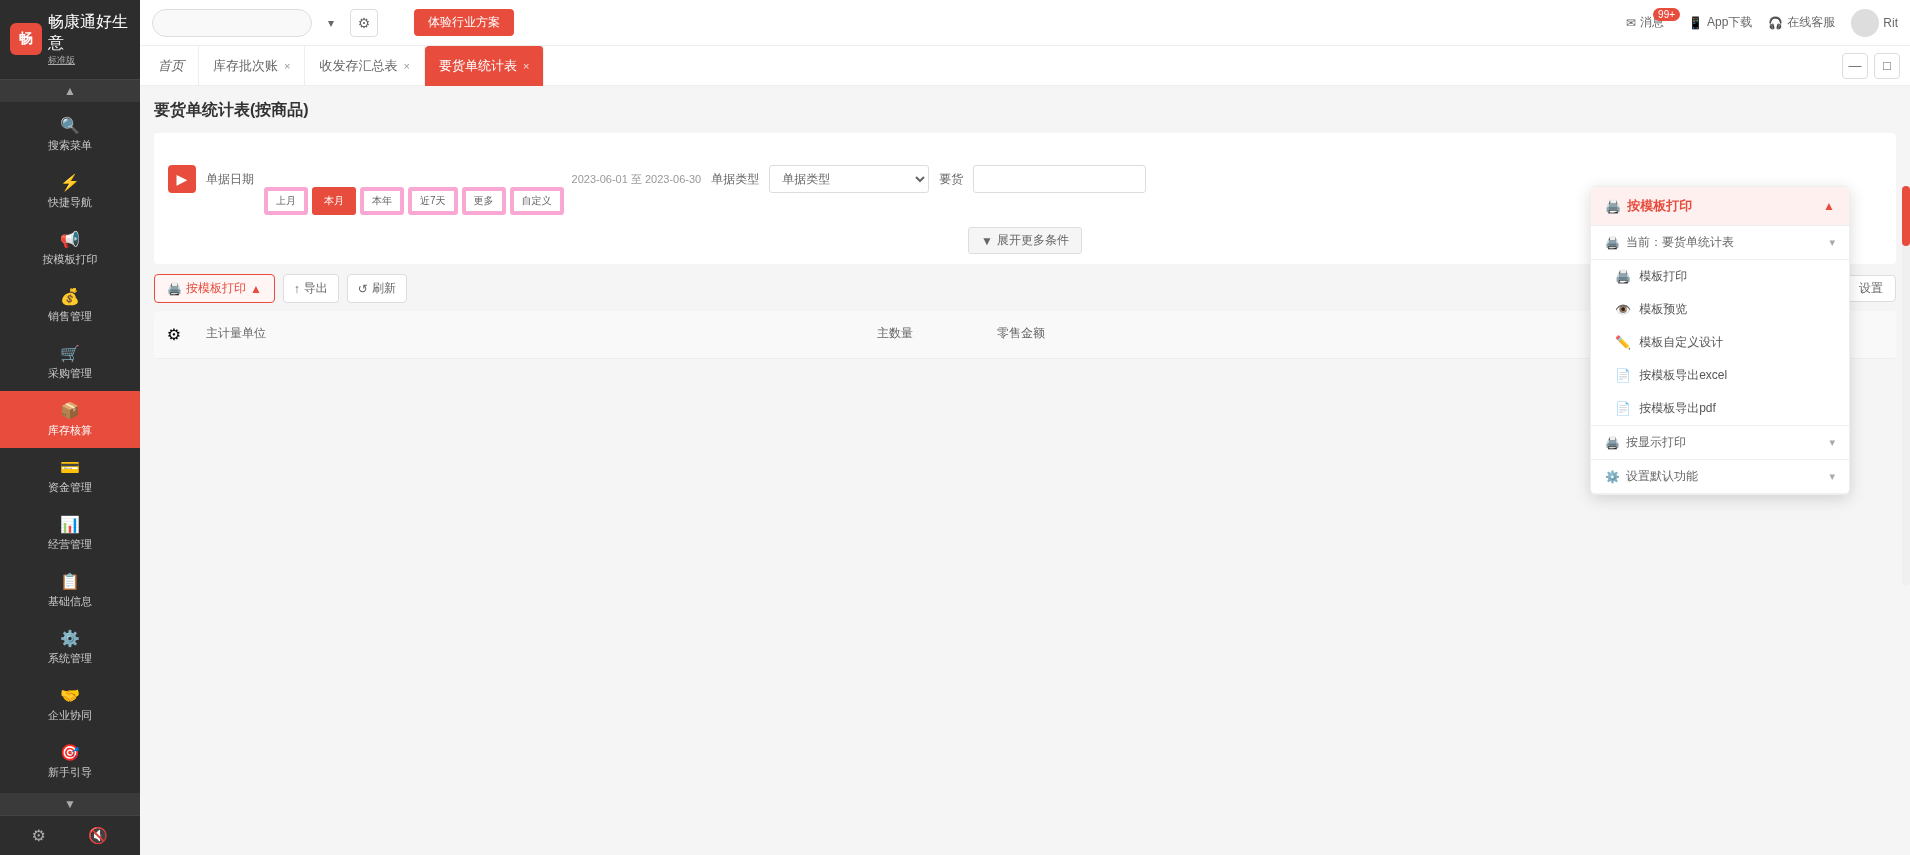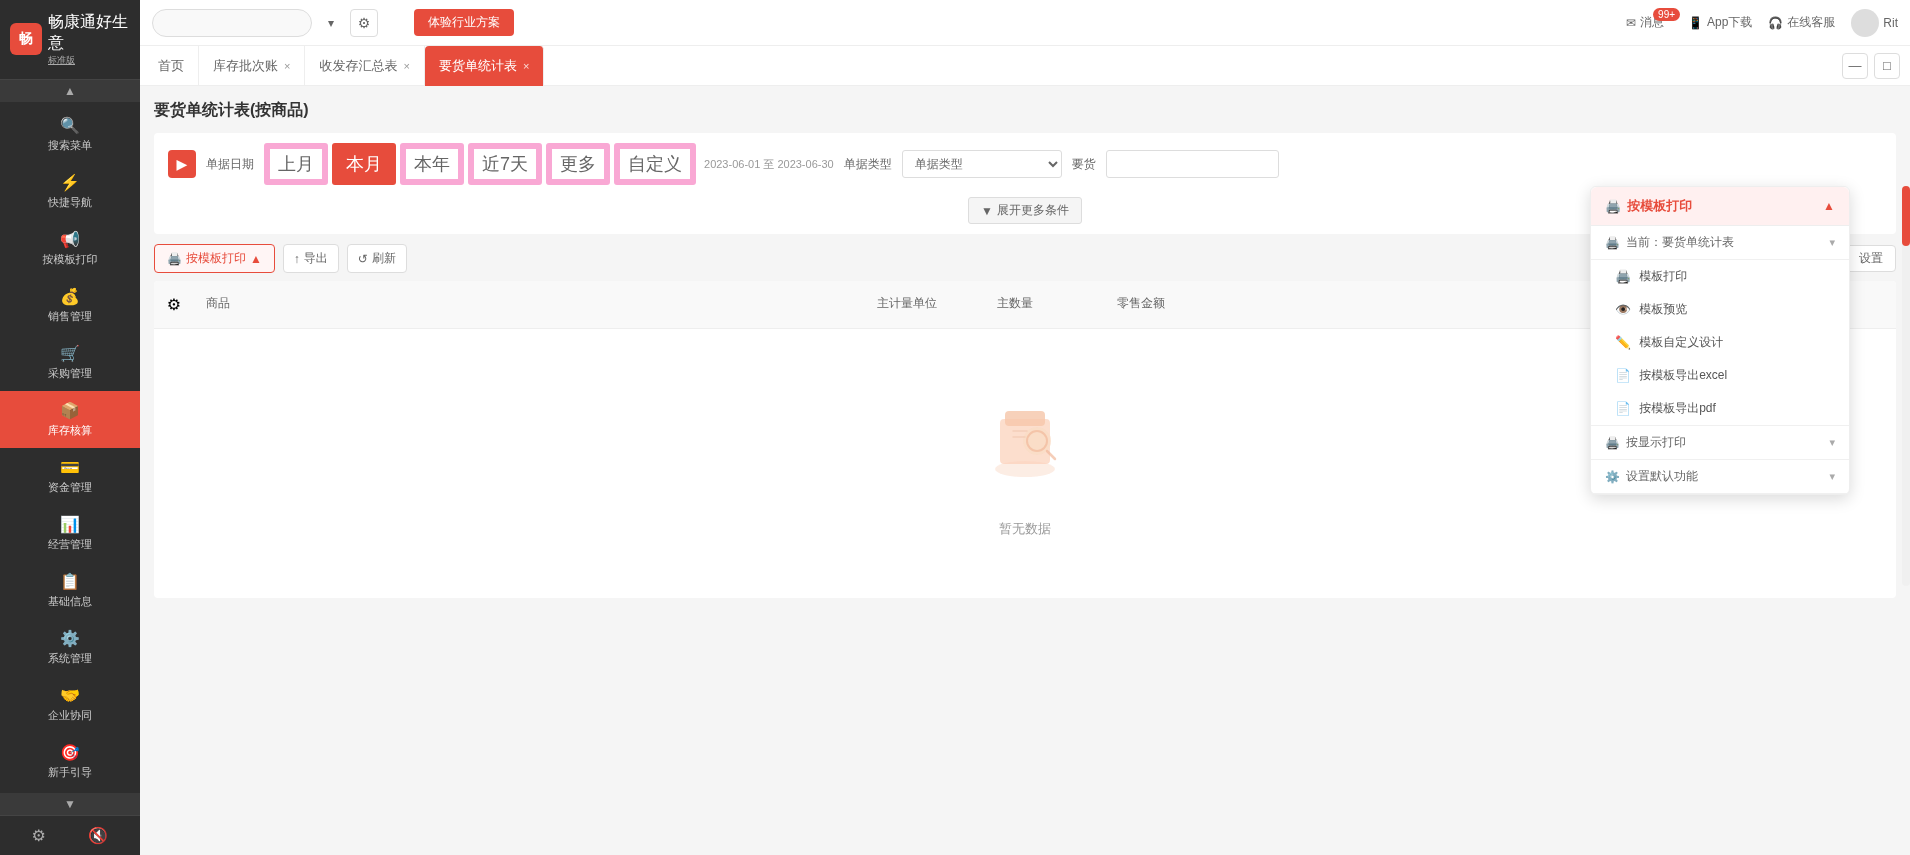--- a/index.html
+++ b/index.html
@@ -193,21 +193,21 @@
       display: flex;
       align-items: center;
       padding: 0 14px;
       font-size: 13px;
       cursor: pointer;
       color: #666;
       border-right: 1px solid #eee;
       white-space: nowrap;
       position: relative;
     }
-    .tab-item:first-child { padding-left: 8px; }
+    .tab-item:first-child { padding-left: 8px; font-style: italic; }
     .tab-item.active {
       background: #e74c3c;
       color: white;
       border-radius: 4px 4px 0 0;
       justify-content: space-between;
     }
     .tab-close {
       margin-left: 6px;
       font-size: 11px;
       color: #999;
@@ -273,26 +273,27 @@
       cursor: pointer;
       font-size: 14px;
       display: flex;
       align-items: center;
       justify-content: center;
     }
     .filter-label { font-size: 12px; color: #666; white-space: nowrap; }
     .filter-date-btns { display: flex; align-items: center; gap: 4px; }
     .date-btn {
       padding: 3px 8px;
-      font-size: 18px;
-      border: 6px solid #f9a8d4;
+      font-size: 10px;
+      border: 4px solid #f9a8d4;
       border-radius: 3px;
       background: #fff;
       cursor: pointer;
       color: #666;
+      margin-top: 44px;
     }
     .date-btn.active {
       background: #e74c3c;
       color: white;
       border-color: #e74c3c;
       text-align: right;
     }
     .date-range-text { font-size: 11px; color: #999; margin-left: 4px; }
     .filter-select {
       min-width: 160px;
@@ -699,42 +700,26 @@
       <div class="action-bar-right">
         <button class="more-btn">···</button>
         <button class="query-btn">查询</button>
         <button class="settings-btn">设置</button>
       </div>
     </div>
 
     <div class="data-table">
       <div class="table-header">
         <div class="table-settings-cell">⚙</div>
-        <div class="table-header-cell">商品</div>
         <div class="table-header-cell">主计量单位</div>
         <div class="table-header-cell">主数量</div>
         <div class="table-header-cell">零售金额</div>
         <div class="table-header-cell"></div>
       </div>
 
-      <div class="empty-state">
-        <div class="empty-icon">
-          <svg width="100" height="100" viewBox="0 0 100 100" xmlns="http://www.w3.org/2000/svg">
-            <ellipse cx="50" cy="80" rx="30" ry="8" fill="#f8c4a8" opacity="0.5"></ellipse>
-            <rect x="25" y="30" width="50" height="45" rx="4" fill="#f9b08a" opacity="0.7"></rect>
-            <rect x="30" y="22" width="40" height="15" rx="4" fill="#f0a070" opacity="0.8"></rect>
-            <circle cx="62" cy="52" r="14" fill="#f5c5a0" opacity="0.8"></circle>
-            <circle cx="62" cy="52" r="10" fill="none" stroke="#e88a5a" stroke-width="2" opacity="0.7"></circle>
-            <line x1="72" y1="62" x2="80" y2="70" stroke="#e88a5a" stroke-width="2.5" stroke-linecap="round" opacity="0.7"></line>
-            <line x1="38" y1="42" x2="52" y2="42" stroke="#e0956a" stroke-width="1.5" stroke-linecap="round" opacity="0.5"></line>
-            <line x1="38" y1="48" x2="50" y2="48" stroke="#e0956a" stroke-width="1.5" stroke-linecap="round" opacity="0.5"></line>
-          </svg>
-        </div>
-        <div class="empty-text">暂无数据</div>
-      </div>
     </div>
 
     <div class="dropdown-panel">
       <div class="dropdown-header">
         <div class="dropdown-header-title">
           <span>🖨️</span>
           <span>按模板打印</span>
         </div>
         <span class="dropdown-header-arrow">▲</span>
       </div>

